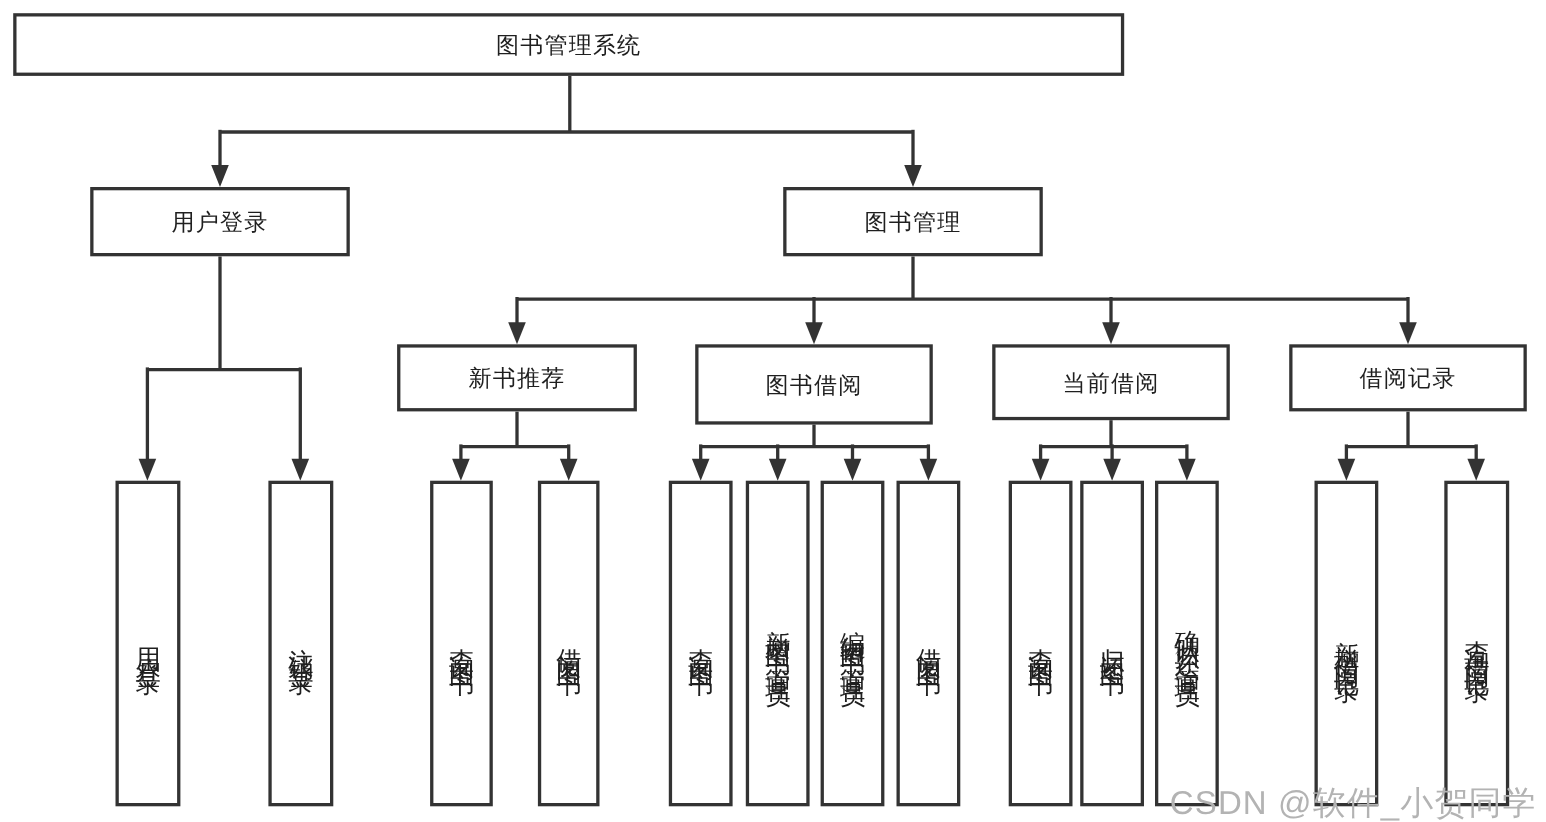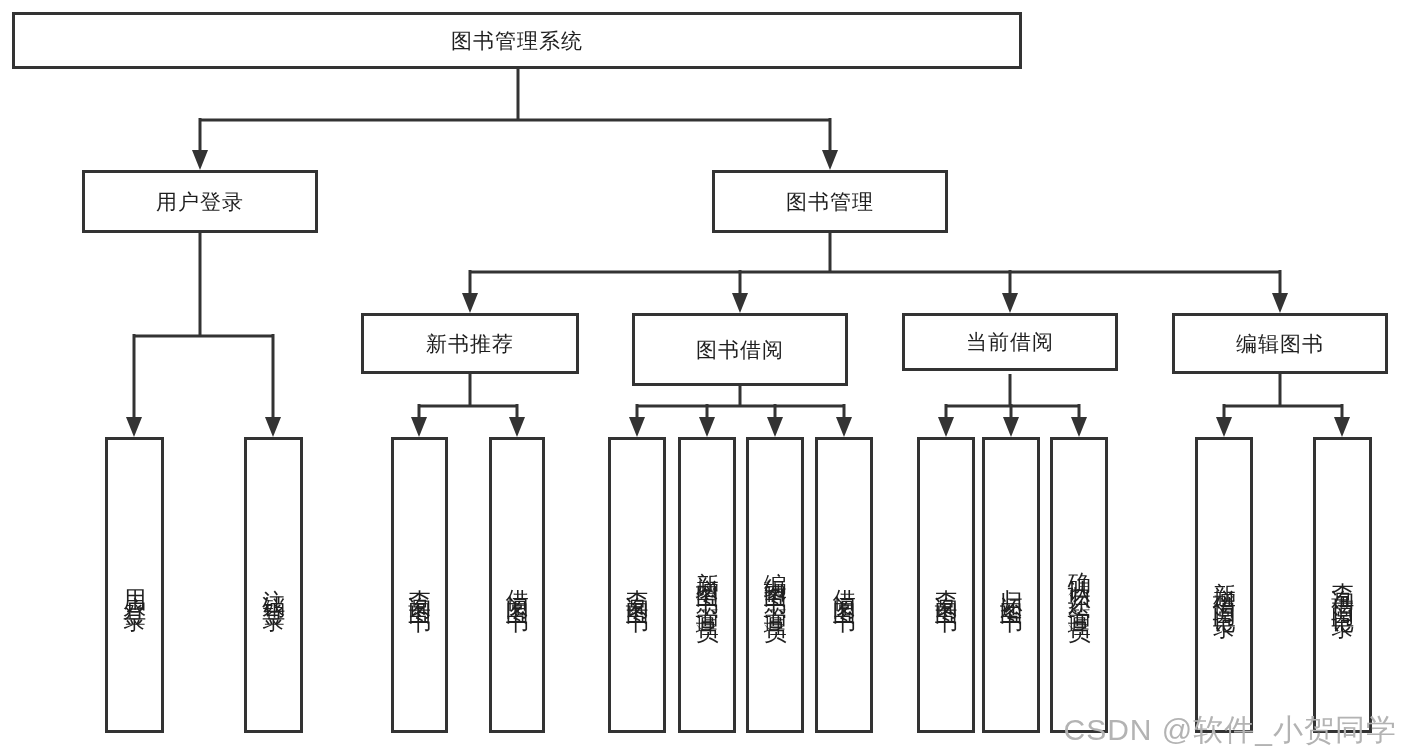--- a/index.html
+++ b/index.html
@@ -118,25 +118,25 @@
   <div class="node h" style="left:361px;top:313px;width:218px;height:61px">
     <span>新书推荐</span>
   </div>
 
   <div class="node h" style="left:712px;top:170px;width:236px;height:63px">
     <span>图书管理</span>
   </div>
   <div class="node h" style="left:632px;top:313px;width:216px;height:73px">
     <span>图书借阅</span>
   </div>
-  <div class="node h" style="left:902px;top:313px;width:216px;height:58px">
+  <div class="node h" style="left:902px;top:313px;width:216px;height:69px">
     <span>当前借阅</span>
   </div>
   <div class="node h" style="left:1172px;top:313px;width:216px;height:61px">
-    <span>编辑图书</span>
+    <span>借阅记录</span>
   </div>
 
   <div class="node v" style="left:105px;top:437px;width:59px;height:296px">
     <span class="vtext">用户登录</span>
   </div>
   <div class="node v" style="left:244px;top:437px;width:59px;height:296px">
     <span class="vtext">注销登录</span>
   </div>
 
   <div class="node v" style="left:391px;top:437px;width:57px;height:296px">

